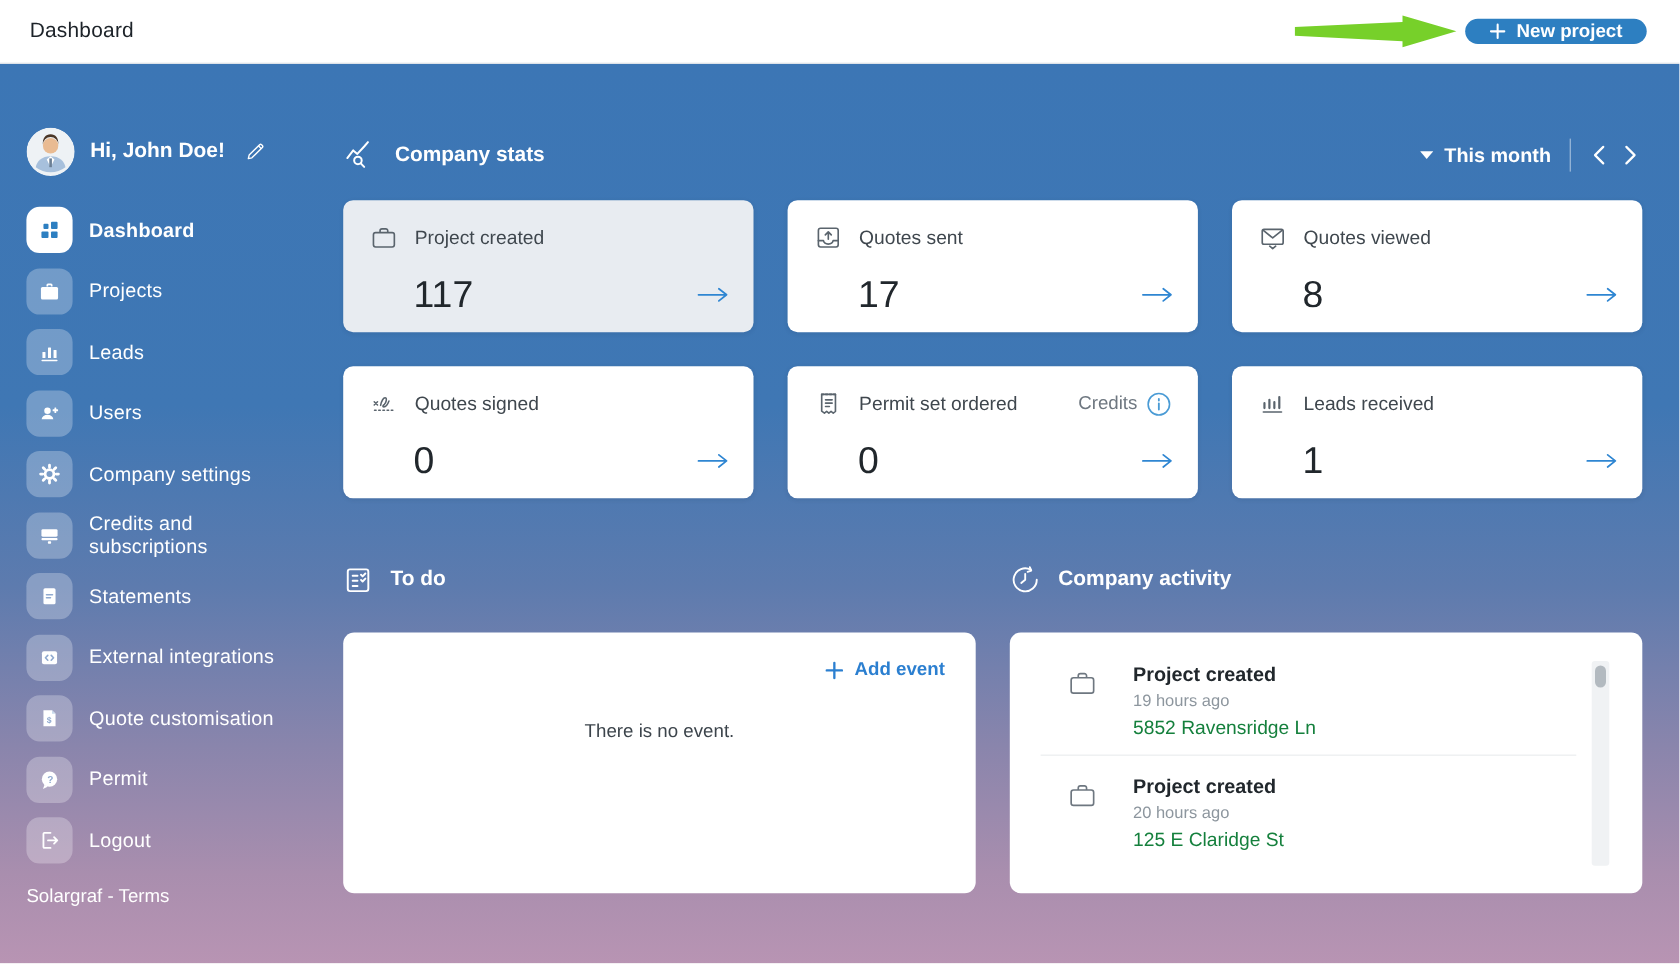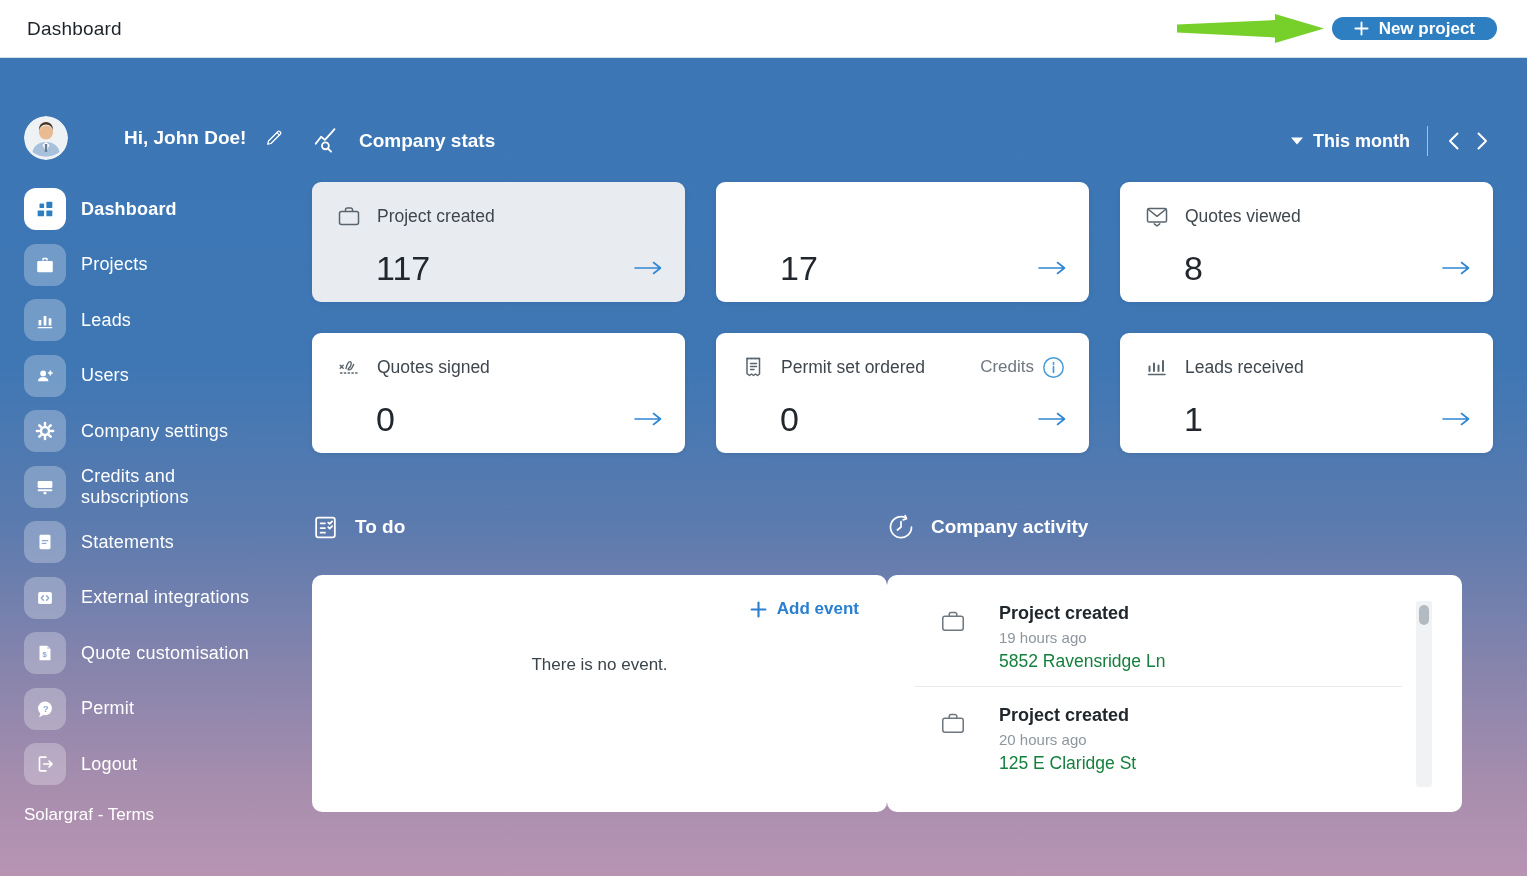--- a/index.html
+++ b/index.html
@@ -20,21 +20,21 @@
   
   .canvas { position:absolute; top:58px; left:0; right:0; bottom:0;
             background:linear-gradient(180deg,#3c76b5 0%, #3f77b4 38%, #5d7bae 58%,
                        #8a85ac 76%, #a98eae 90%, #b894b3 100%); }
 
   
   .sidebar { position:absolute; left:0; top:0; width:312px; height:100%;
              padding:58px 24px 0 24px; }
   .user-row { display:flex; align-items:center; gap:14px; height:44px; margin-bottom:28px; }
   .avatar { width:44px; height:44px; border-radius:50%; overflow:hidden; flex:none; cursor:pointer; }
-  .greeting { color:#fff; font-size:19px; font-weight:600;margin-left:42px; }
+  .greeting { color:#fff; font-size:19px; font-weight:600; }
   .edit-pencil { margin-left:4px; cursor:pointer; display:flex; }
   .nav { display:flex; flex-direction:column; gap:13.5px; }
   .nav-item { display:flex; align-items:center; gap:15px; height:42px; cursor:pointer; }
   .tile { width:42px; height:42px; border-radius:12px; background:rgba(255,255,255,.27);
           display:flex; align-items:center; justify-content:center; flex:none; }
   .nav-item.active .tile { background:#fff; }
   .nav-label { color:#fff; font-size:18px; letter-spacing:.2px; }
   .nav-item.active .nav-label { font-weight:700; }
   .sidebar-footer { margin-top:20px; color:#fff; font-size:17px; cursor:pointer; }
 
@@ -55,21 +55,21 @@
           padding:21px 24px; box-shadow:0 1px 4px rgba(15,40,70,.10); cursor:pointer; }
   .card.muted { background:#e8ecf1; }
   .card-top { display:flex; align-items:center; gap:15px; }
   .card-label { font-size:17.5px; color:#3f474e; }
   .card-badge { margin-left:auto; display:flex; align-items:center; gap:8px;
                 color:#6e7780; font-size:17px; }
   .card-value { position:absolute; left:64px; bottom:14px; font-size:34px; font-weight:500;
                 color:#21272c; }
   .card-arrow { position:absolute; right:22px; bottom:26px; display:flex; }
 
-  .lower { margin-top:53px; display:grid; grid-template-columns:575px 575px; }
+  .lower { margin-top:53px; display:grid; grid-template-columns:575px 575px; gap:31px; }
   .section-header { height:42px; display:flex; align-items:center; gap:16px; margin-bottom:27px; }
   .section-title { color:#fff; font-size:19px; font-weight:700; }
   .panel { height:237px; background:#fff; border-radius:10px; position:relative; }
   .add-event { position:absolute; top:24px; right:28px; display:flex; align-items:center; gap:10px;
                color:#2b7fd0; font-size:17px; font-weight:700; cursor:pointer; }
   .empty-msg { position:absolute; top:80px; left:0; right:0; text-align:center;
                color:#3c444b; font-size:17px; }
 
   .activity-panel { padding:22px 60px 16px 28px; }
   .act-item { display:flex; gap:32px; padding:6px 0 14px 24px; cursor:pointer; }
@@ -294,20 +294,30 @@
           </div>
           <div class="card-value">117</div>
           <span class="card-arrow">
             <svg width="30" height="16" viewBox="0 0 30 16" fill="none" stroke="#2f86d2" stroke-width="1.6" stroke-linecap="round" stroke-linejoin="round">
                 <path d="M2 8h25M20.5 2.5L27.5 8l-7 5.5"></path>
               </svg>
           </span>
         </div>
 
         <div class="card">
+          <div class="card-top">
+            <span style="display:flex;">
+              <svg width="26" height="26" viewBox="0 0 26 26" fill="none" stroke="#5a646d" stroke-width="1.5" stroke-linecap="round" stroke-linejoin="round">
+                  <rect x="4" y="4.5" width="18" height="17" rx="2"></rect>
+                  <path d="M13 14.5V8M10.3 10.5L13 7.8l2.7 2.7"></path>
+                  <path d="M4 15.8h4.6c.4 1.9 2 3.1 4.4 3.1s4-1.2 4.4-3.1H22"></path>
+                </svg>
+            </span>
+            <span class="card-label">Quotes sent</span>
+          </div>
           <div class="card-value">17</div>
           <span class="card-arrow">
             <svg width="30" height="16" viewBox="0 0 30 16" fill="none" stroke="#2f86d2" stroke-width="1.6" stroke-linecap="round" stroke-linejoin="round">
                 <path d="M2 8h25M20.5 2.5L27.5 8l-7 5.5"></path>
               </svg>
           </span>
         </div>
 
         <div class="card">
           <div class="card-top">

